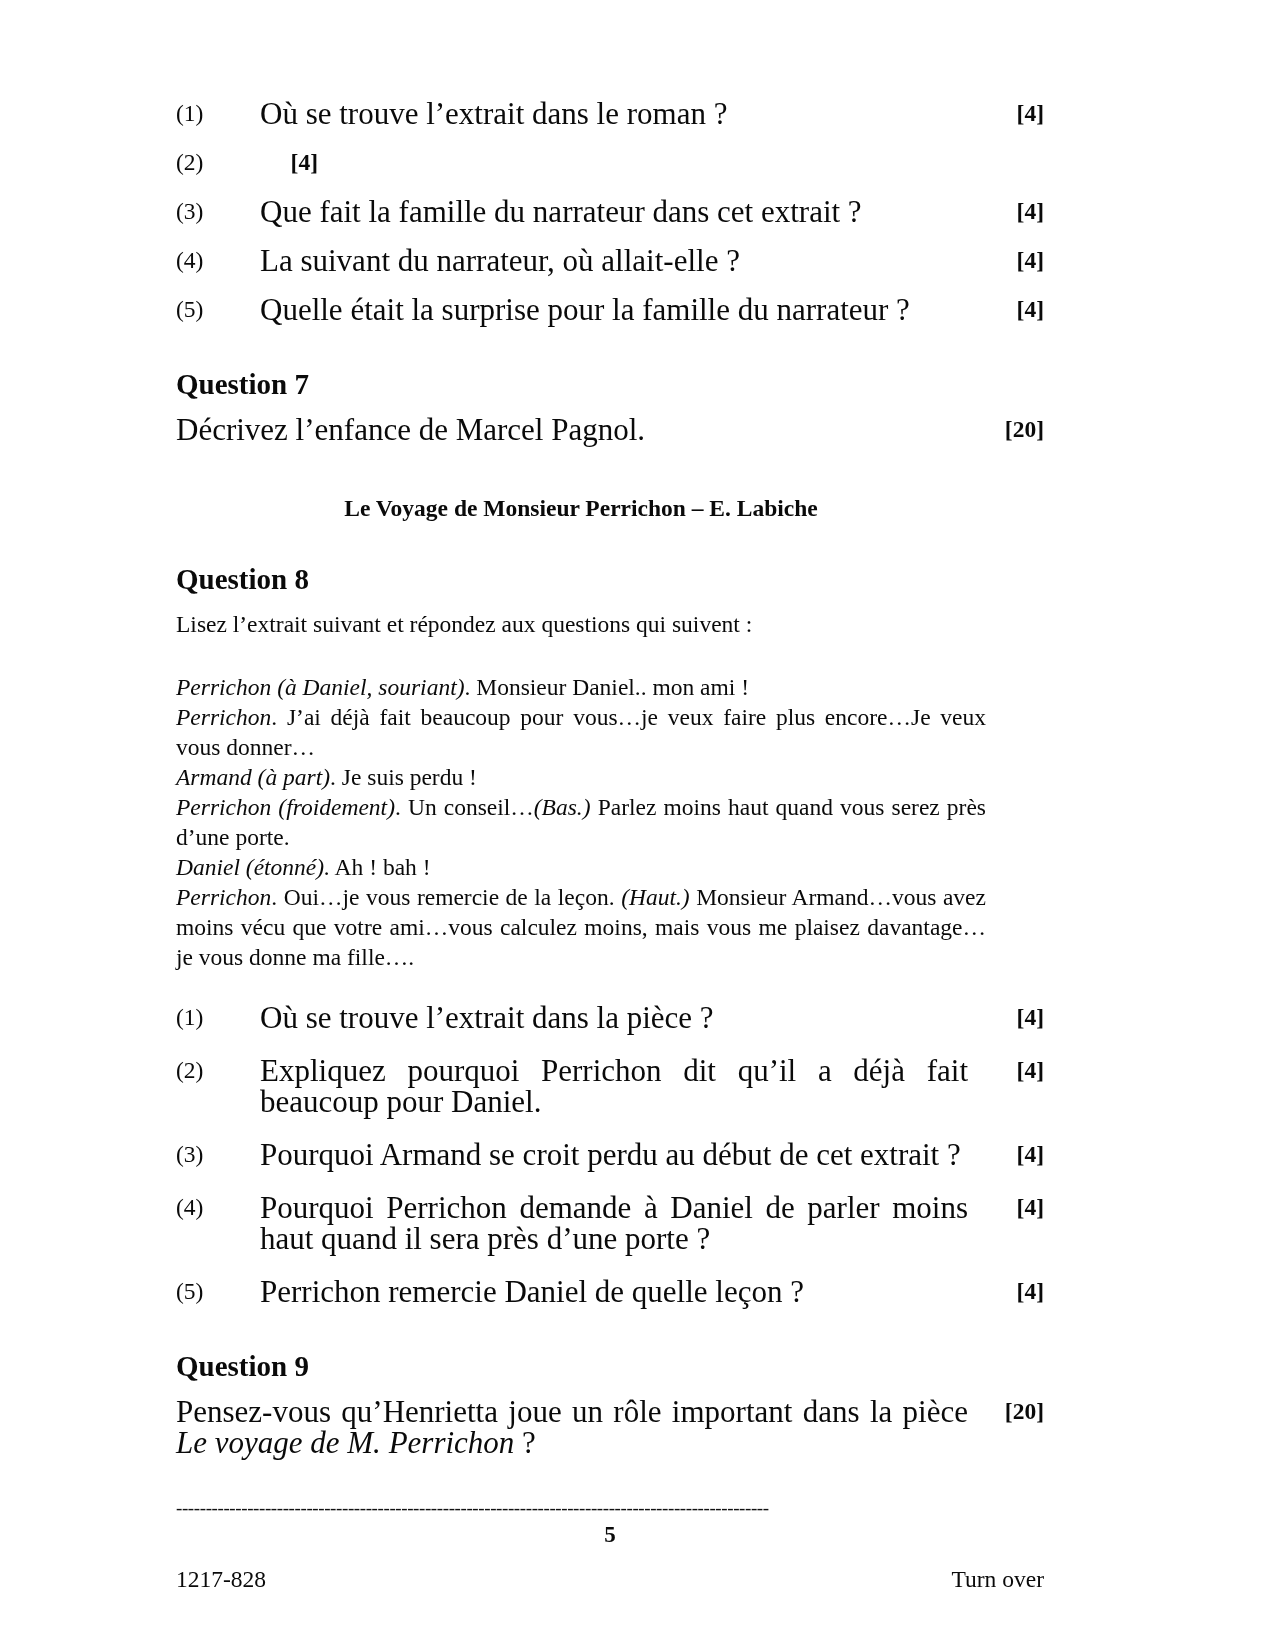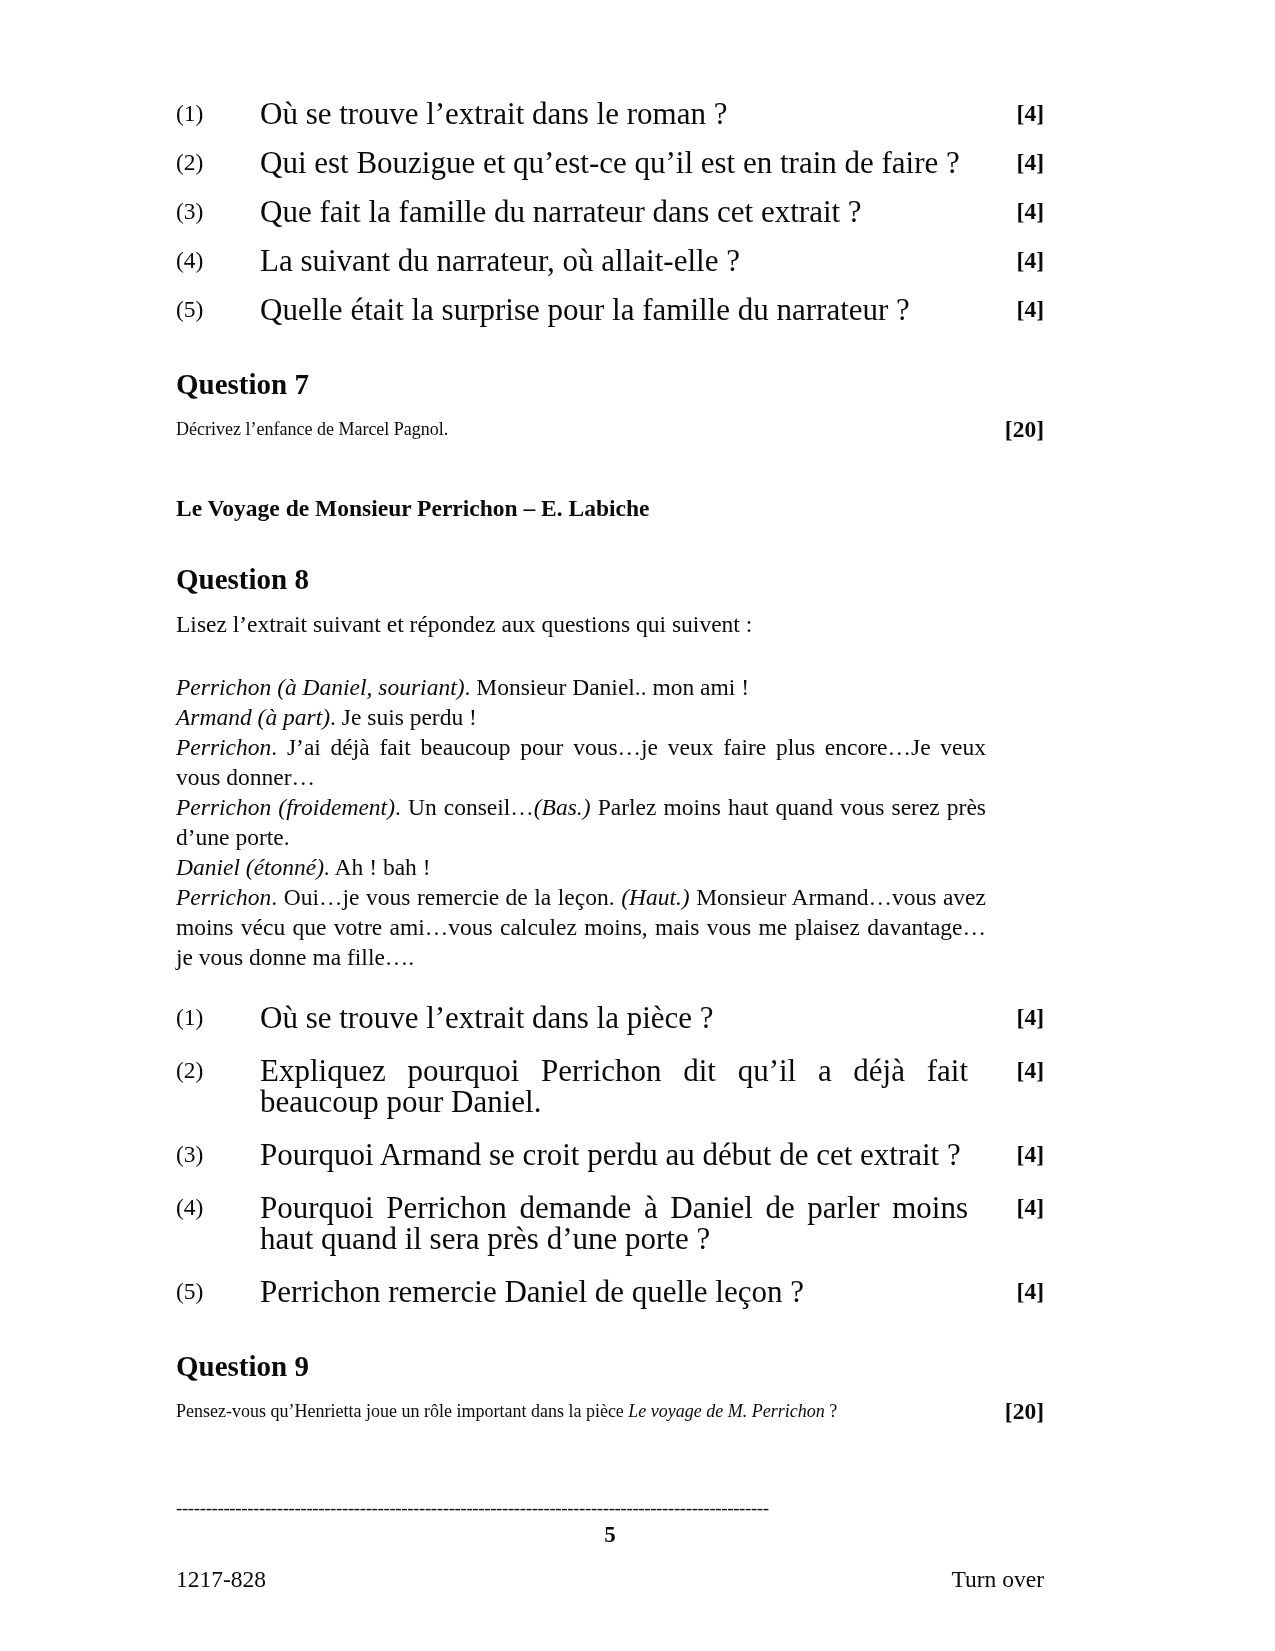--- a/index.html
+++ b/index.html
@@ -59,36 +59,37 @@
 
   
   .qhead {
     font-weight: bold;
     font-size: 29px;
     line-height: 31px;
     margin-top: 44px;
     margin-bottom: 14px;
   }
   .centre-title {
+    text-align: center;
     font-weight: bold;
     font-size: 23.5px;
     line-height: 31px;
     margin-top: 48px;
     margin-bottom: 40px;
     padding-right: 58px;
   }
 
   
   .prow {
     display: flex;
     align-items: flex-start;
   }
   .prow .ptext {
     flex: 1 1 auto;
-    font-size: 18px;
+    font-size: 31px;
     line-height: 31px;
     text-align: justify;
     padding-right: 18px;
   }
   .prow .marks {
     flex: 0 0 58px;
     width: 58px;
     text-align: right;
     font-weight: bold;
     font-size: 23.5px;
@@ -161,21 +162,20 @@
   <div class="content">
 
     <div>
       <div class="qrow">
         <span class="num">(1)</span>
         <span class="qtext">Où se trouve l’extrait dans le roman ?</span>
         <span class="marks">[4]</span>
       </div>
       <div class="qrow">
         <span class="num">(2)</span>
-        <span class="qtext">Qui est Bouzigue et qu’est-ce qu’il est en train de faire ?</span>
         <span class="marks">[4]</span>
       </div>
       <div class="qrow">
         <span class="num">(3)</span>
         <span class="qtext">Que fait la famille du narrateur dans cet extrait ?</span>
         <span class="marks">[4]</span>
       </div>
       <div class="qrow">
         <span class="num">(4)</span>
         <span class="qtext">La suivant du narrateur, où allait-elle ?</span>
@@ -194,22 +194,22 @@
       <span class="marks">[20]</span>
     </div>
 
     <div class="centre-title">Le Voyage de Monsieur Perrichon – E. Labiche</div>
 
     <div class="qhead" style="margin-top:0;">Question 8</div>
     <div class="plain">Lisez l’extrait suivant et répondez aux questions qui suivent :</div>
 
     <div class="extract">
       <p><span class="spk">Perrichon (à Daniel, souriant)</span><span>. Monsieur Daniel.. mon ami !</span></p>
+      <p><span class="spk">Perrichon</span><span>. J’ai déjà fait beaucoup pour vous…je veux faire plus encore…Je veux vous donner…</span></p>
       <p><span class="spk">Armand (à part)</span><span>. Je suis perdu !</span></p>
-      <p><span class="spk">Perrichon</span><span>. J’ai déjà fait beaucoup pour vous…je veux faire plus encore…Je veux vous donner…</span></p>
       <p><span class="spk">Perrichon (froidement)</span><span>. Un conseil…</span><span class="dir">(Bas.)</span><span> Parlez moins haut quand vous serez près d’une porte.</span></p>
       <p><span class="spk">Daniel (étonné).</span><span> Ah ! bah !</span></p>
       <p><span class="spk">Perrichon</span><span>. Oui…je vous remercie de la leçon. </span><span class="dir">(Haut.)</span><span> Monsieur Armand…vous avez moins vécu que votre ami…vous calculez moins, mais vous me plaisez davantage…je vous donne ma fille….</span></p>
     </div>
 
     <div class="gap-md"></div>
 
     <div>
       <div class="qrow" style="margin-bottom:22px;">
         <span class="num">(1)</span>

